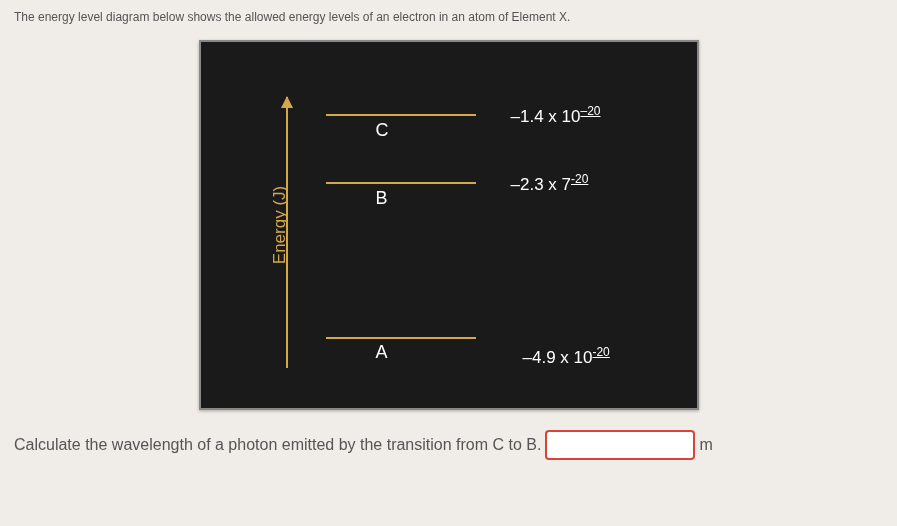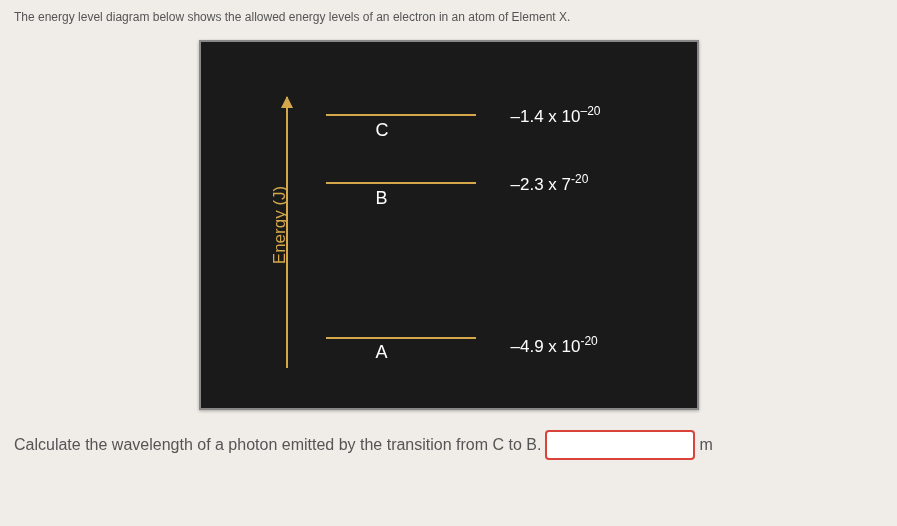--- a/index.html
+++ b/index.html
@@ -75,30 +75,31 @@
     .level-value {
       position: absolute;
       left: 310px;
       color: #fff;
       font-size: 17px;
       white-space: nowrap;
     }
     .level-value sup {
       font-size: 12px;
       vertical-align: super;
+      text-decoration: underline;
     }
     .level-c { top: 72px; }
     .level-c-label { top: 78px; }
     .level-c-value { top: 62px; }
     .level-b { top: 140px; }
     .level-b-label { top: 146px; }
     .level-b-value { top: 130px; }
     .level-a { top: 295px; }
     .level-a-label { top: 300px; }
-    .level-a-value { top: 292px; }
+    .level-a-value { top: 303px; margin-left: 12px; }
     .answer-row {
       display: flex;
       align-items: center;
       gap: 4px;
       margin-top: 10px;
     }
     .answer-text {
       font-size: 16px;
       color: #555;
     }

